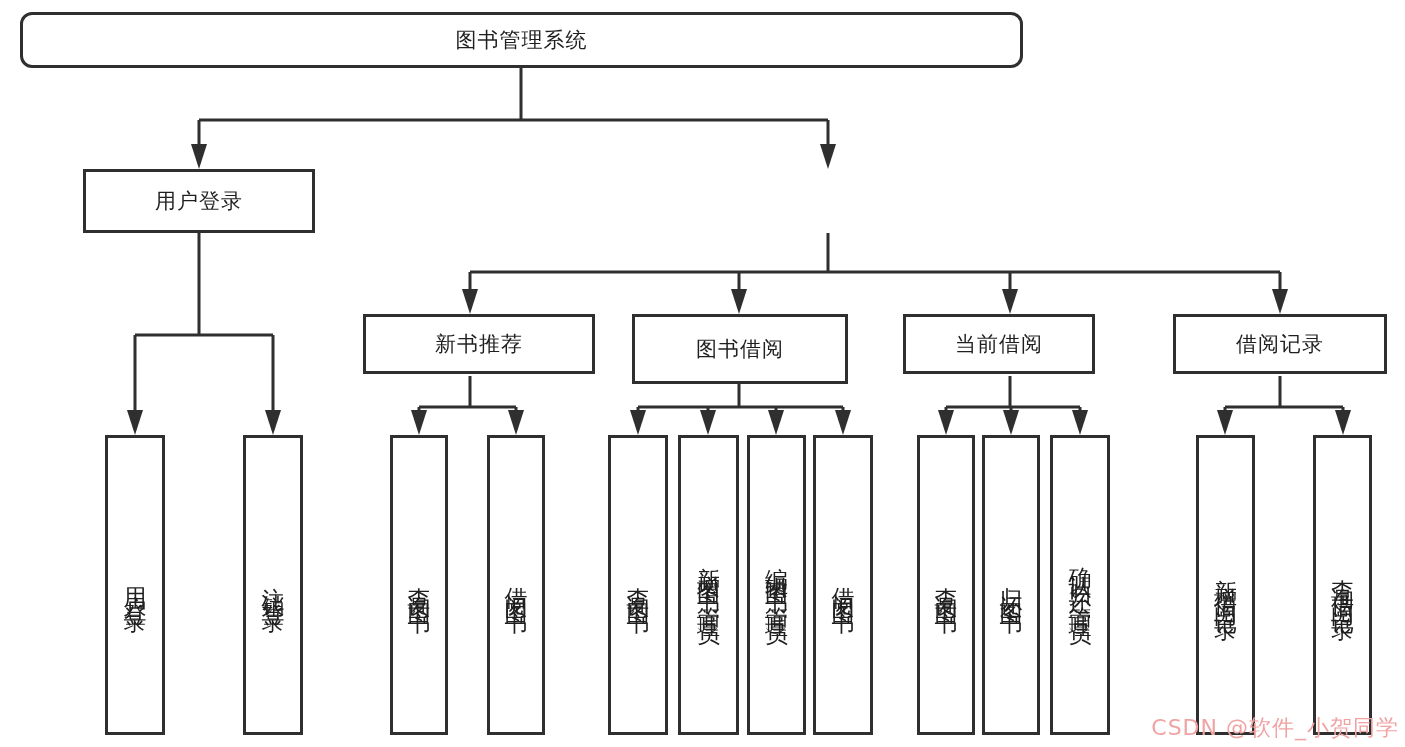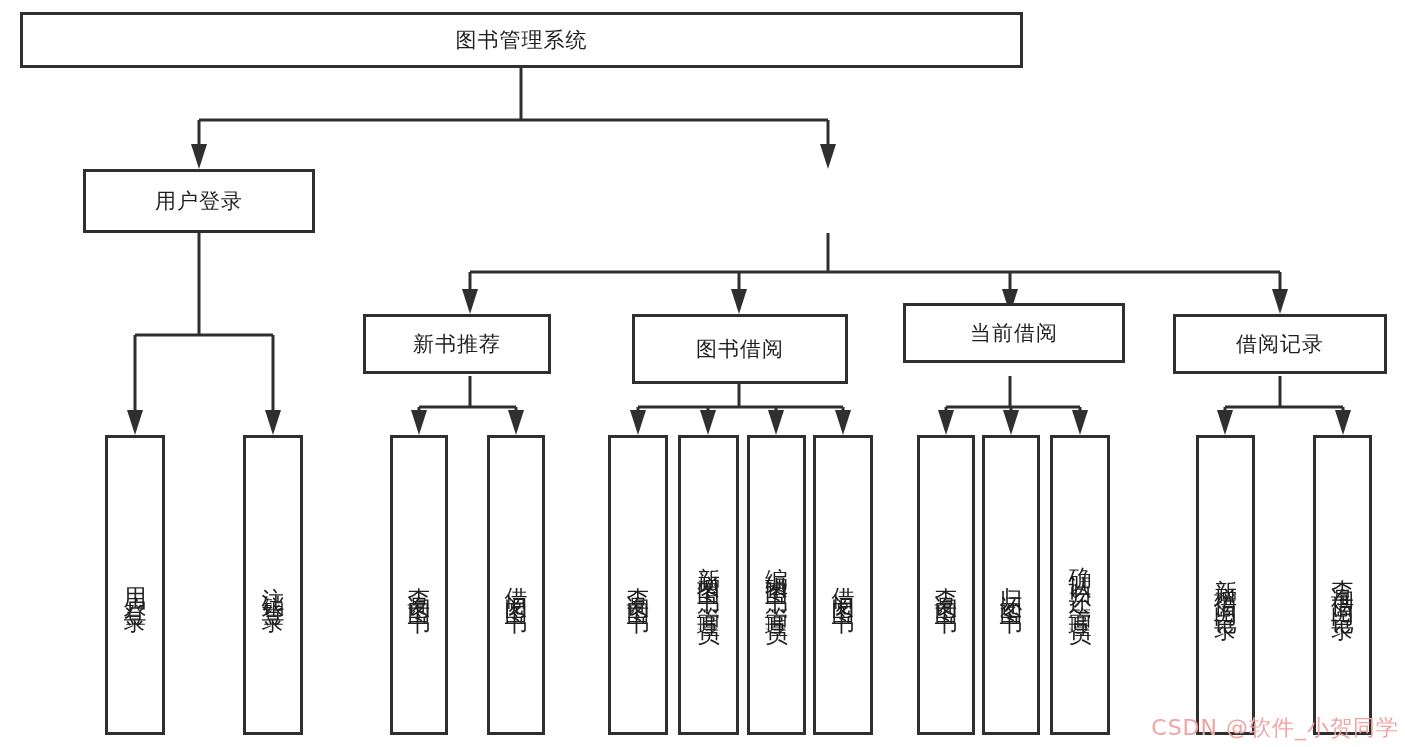--- a/index.html
+++ b/index.html
@@ -95,35 +95,35 @@
       <polygon points="768,410 784,410 776,435"></polygon>
       <polygon points="835,410 851,410 843,435"></polygon>
       <polygon points="938,410 954,410 946,435"></polygon>
       <polygon points="1003,410 1019,410 1011,435"></polygon>
       <polygon points="1072,410 1088,410 1080,435"></polygon>
       <polygon points="1217,410 1233,410 1225,435"></polygon>
       <polygon points="1335,410 1351,410 1343,435"></polygon>
     </g>
   </svg>
 
-  <div class="node h-node" style="left:20px; top:12px; width:1003px; height:56px;">
+  <div class="node h-node" style="left:20px; top:12px; width:1003px; height:56px;border-radius:12px;">
     <span>图书管理系统</span>
   </div>
 
   <div class="node h-node" style="left:83px; top:169px; width:232px; height:64px;">
     <span>用户登录</span>
   </div>
 
-  <div class="node h-node" style="left:363px; top:314px; width:188px; height:60px;">
+  <div class="node h-node" style="left:363px; top:314px; width:232px; height:60px;">
     <span>新书推荐</span>
   </div>
   <div class="node h-node" style="left:632px; top:314px; width:216px; height:70px;">
     <span>图书借阅</span>
   </div>
-  <div class="node h-node" style="left:903px; top:303px; width:222px; height:60px;">
+  <div class="node h-node" style="left:903px; top:314px; width:192px; height:60px;">
     <span>当前借阅</span>
   </div>
   <div class="node h-node" style="left:1173px; top:314px; width:214px; height:60px;">
     <span>借阅记录</span>
   </div>
 
   <div class="node v-node" style="left:105px; top:435px; width:60px; height:300px;">
     <span class="vtext">用户登录</span>
   </div>
   <div class="node v-node" style="left:243px; top:435px; width:60px; height:300px;">

